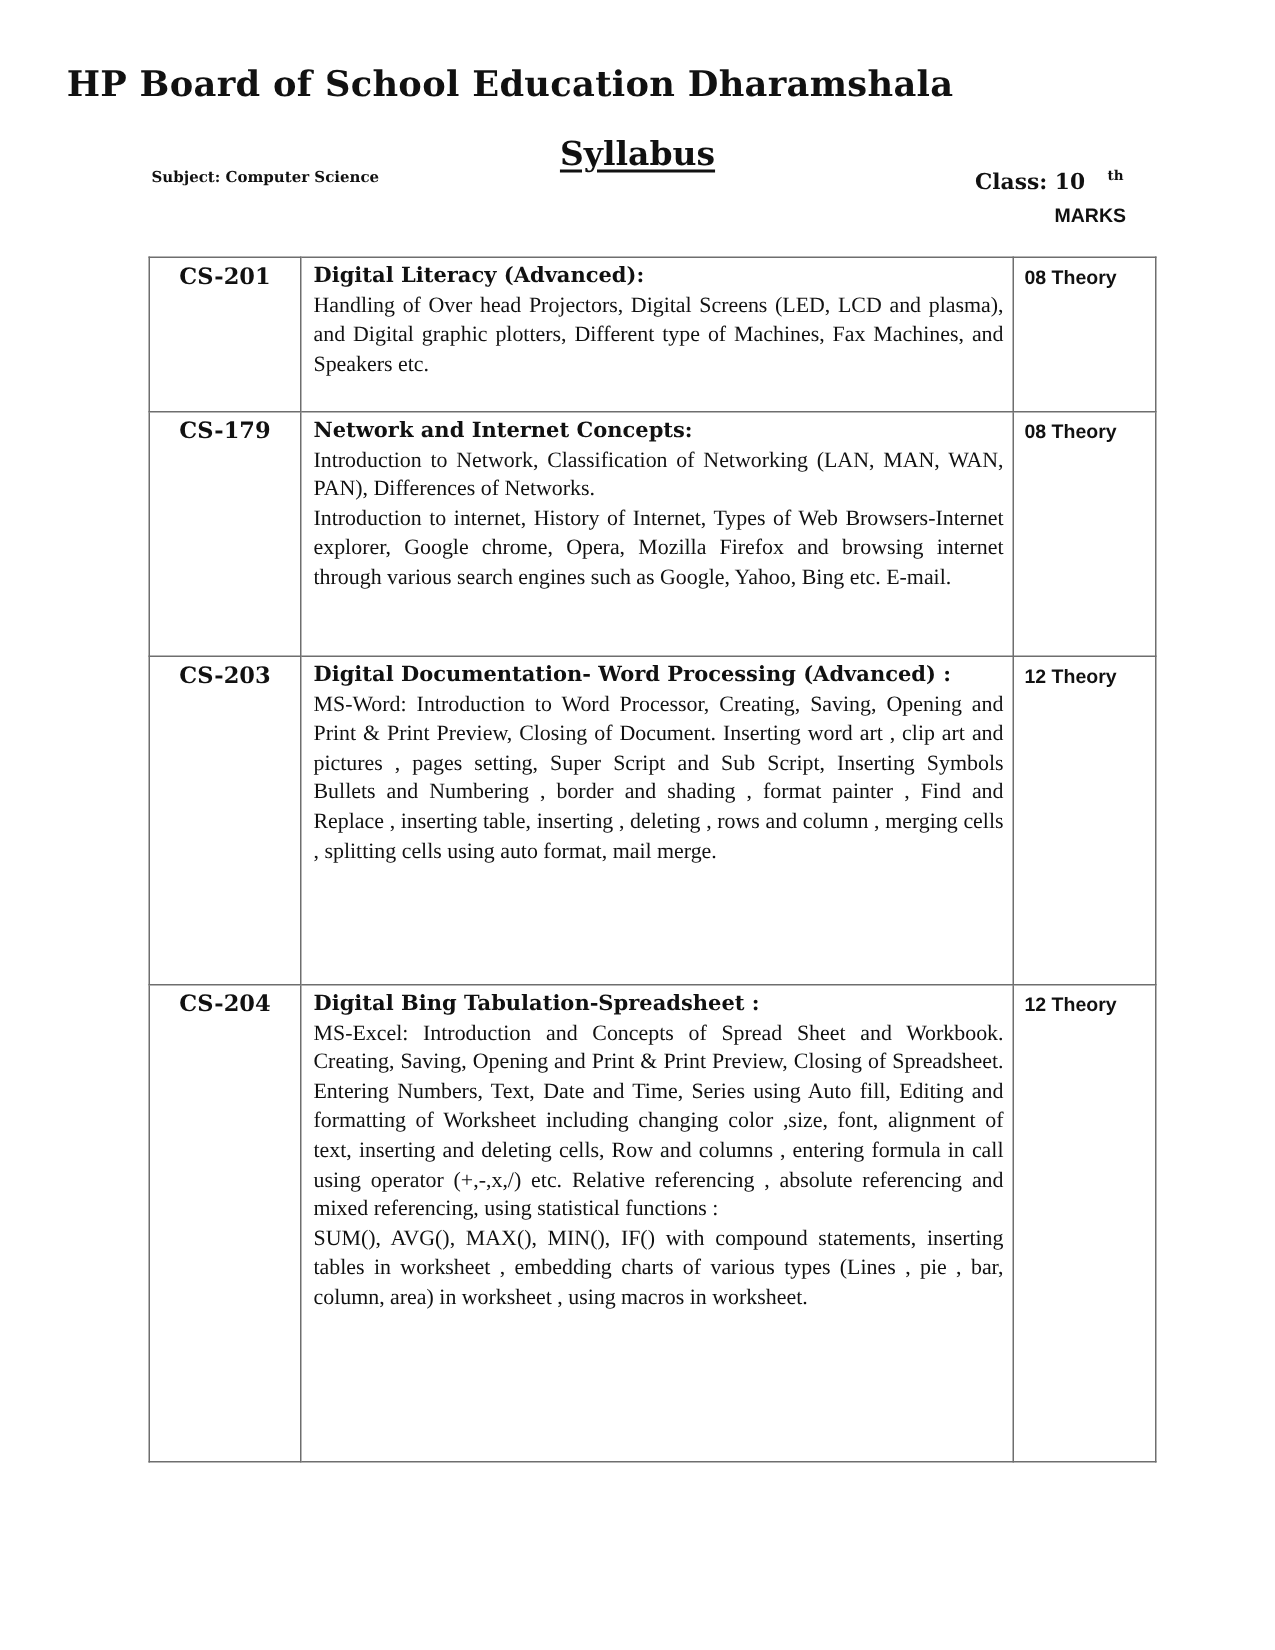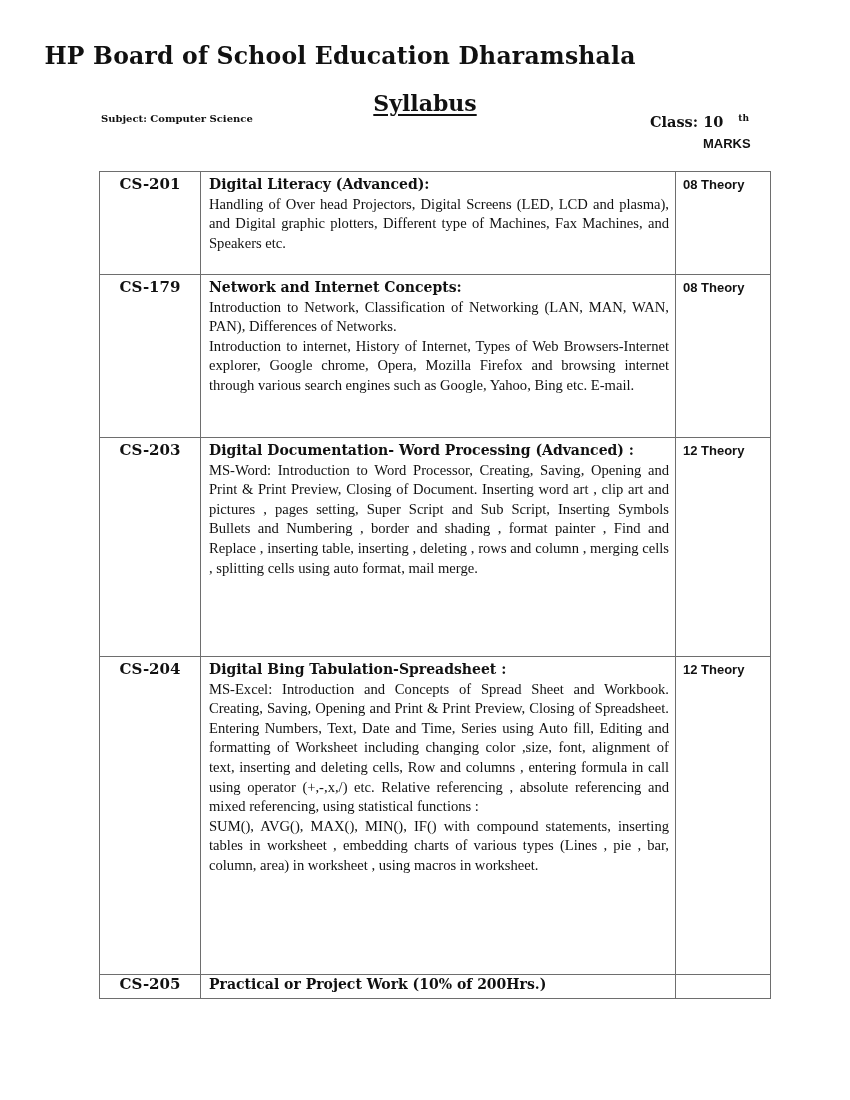--- a/index.html
+++ b/index.html
@@ -166,21 +166,14 @@
     </tr>
     <tr class="r4">
       <td class="code-cell">CS-204</td>
       <td class="desc-cell">
         <div class="desc-heading">Digital Bing Tabulation-Spreadsheet :</div>
         <div class="desc-body">MS-Excel: Introduction and Concepts of Spread Sheet and Workbook. Creating, Saving, Opening and Print &amp; Print Preview, Closing of Spreadsheet. Entering Numbers, Text, Date and Time, Series using Auto fill, Editing and formatting of Worksheet including changing color ,size, font, alignment of text, inserting and deleting cells, Row and columns , entering formula in call using operator (+,-,x,/) etc. Relative referencing , absolute referencing and mixed referencing, using statistical functions :
 SUM(), AVG(), MAX(), MIN(), IF() with compound statements, inserting tables in worksheet , embedding charts of various types (Lines , pie , bar, column, area) in worksheet , using macros in worksheet.</div>
       </td>
       <td class="marks-cell">12 Theory</td>
     </tr>
-    <tr class="r5">
-      <td class="code-cell">CS-205</td>
-      <td class="desc-cell">
-        <div class="desc-heading">Practical or Project Work (10% of 200Hrs.)</div>
-      </td>
-      <td class="marks-cell"></td>
-    </tr>
   </tbody>
 </table>
 
 </body></html>

